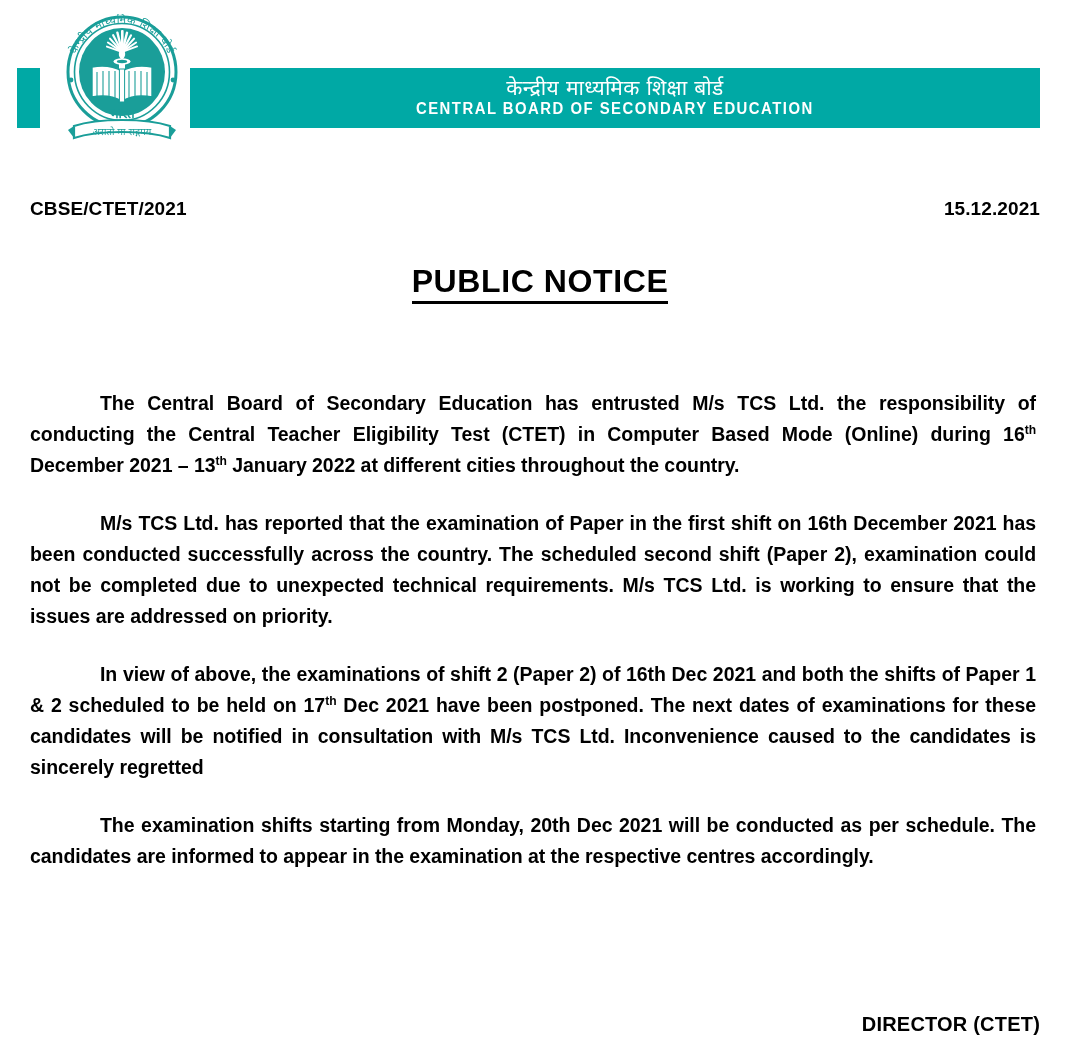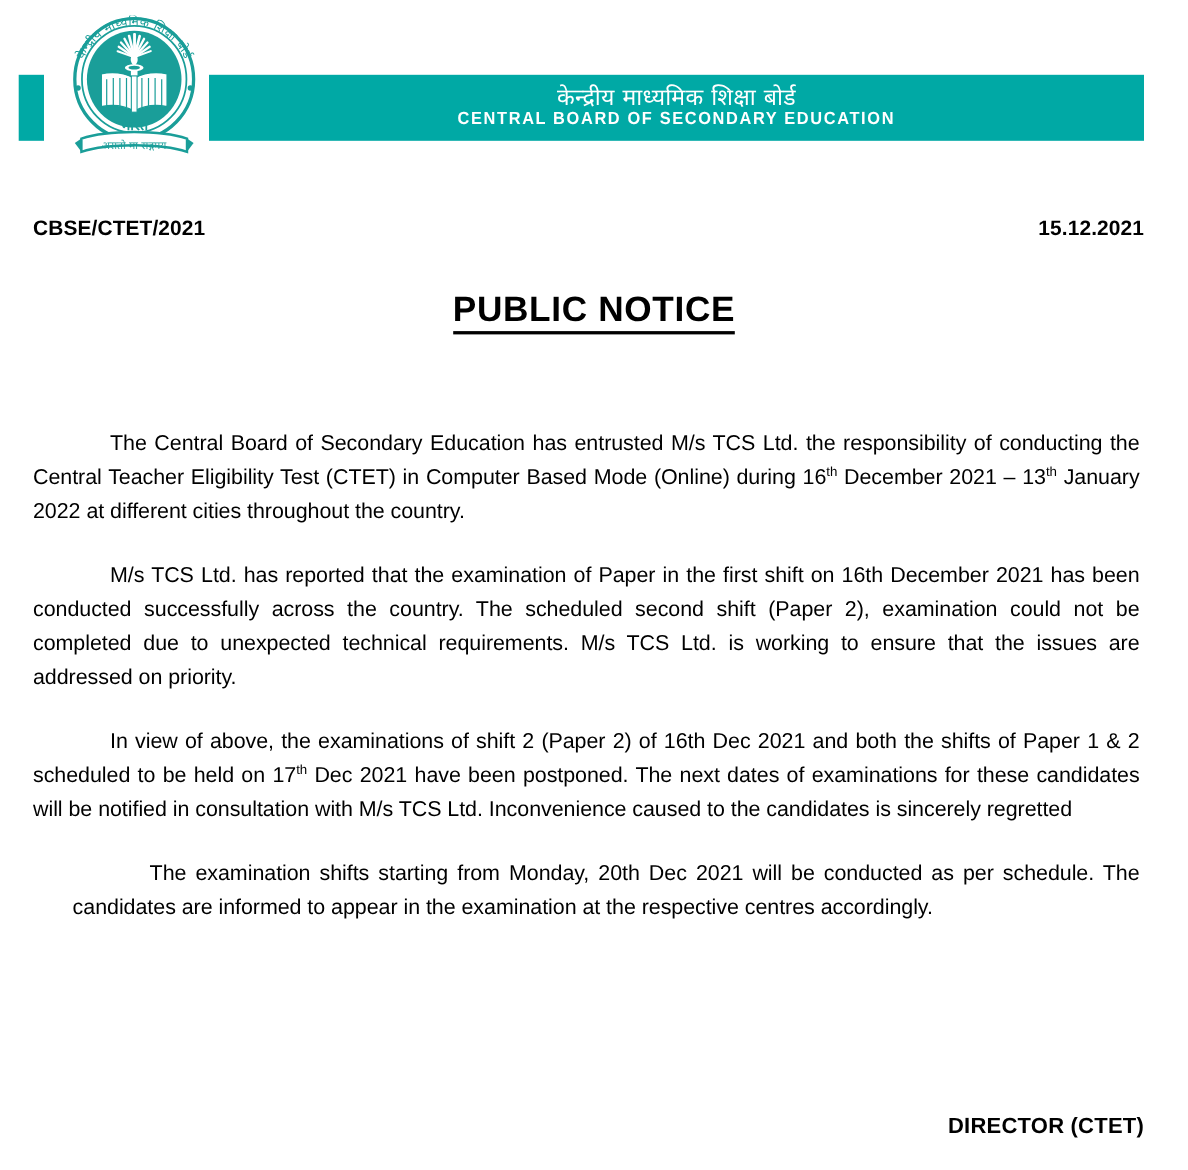--- a/index.html
+++ b/index.html
@@ -104,30 +104,31 @@
     border-bottom: 3px solid #000;
     padding-bottom: 1px;
   }
 
   
   .body-text {
     position: absolute;
     left: 30px;
     top: 388px;
     width: 1006px;
+    font-weight: bold;
   }
   .body-text p {
     margin: 0 0 27px 0;
     font-size: 19.5px;
     line-height: 31px;
     text-align: justify;
     text-indent: 70px;
     letter-spacing: -0.05px;
   }
-  .body-text p:last-child { margin-bottom: 0; margin-left: 36px; }
+  .body-text p:last-child { margin-bottom: 0; }
   .body-text sup {
     font-size: 0.62em;
     vertical-align: super;
     line-height: 0;
   }
 
   
   .signature {
     position: absolute;
     right: 40px;

